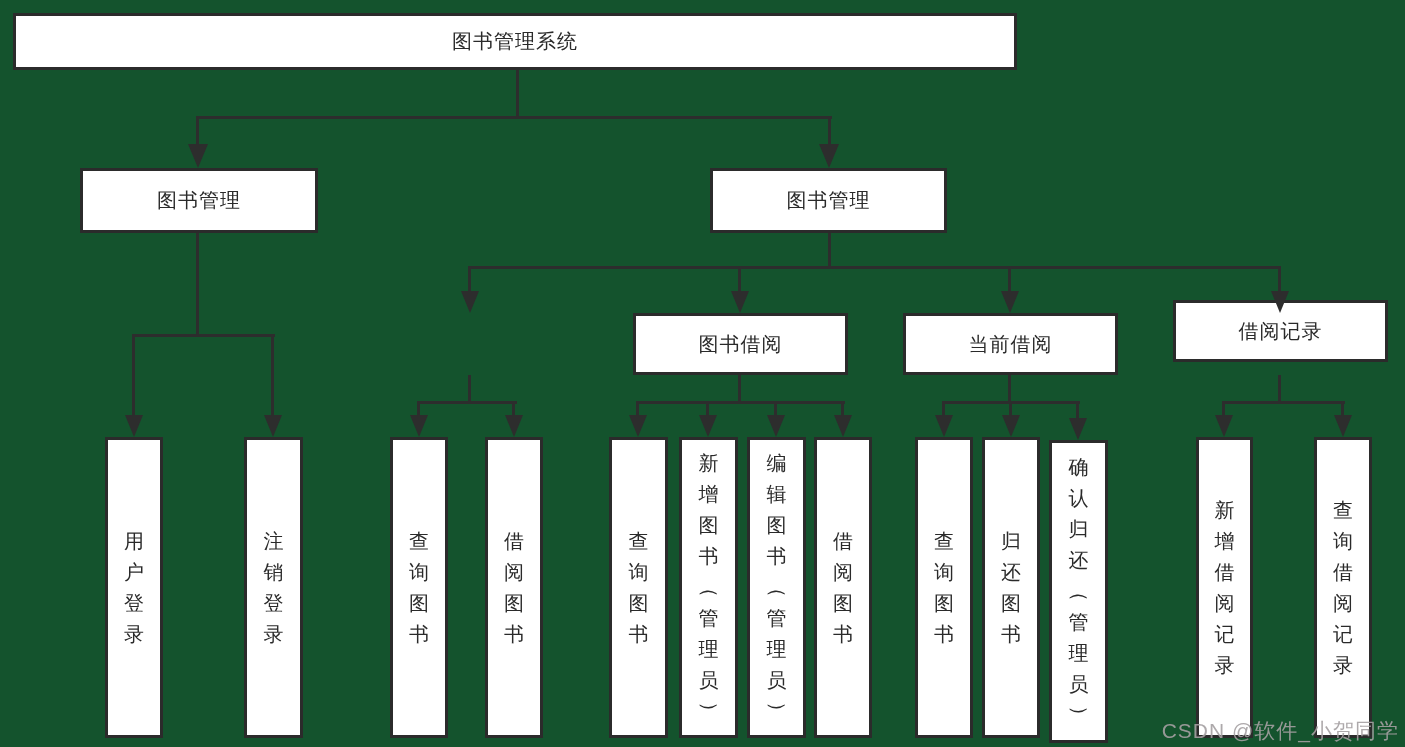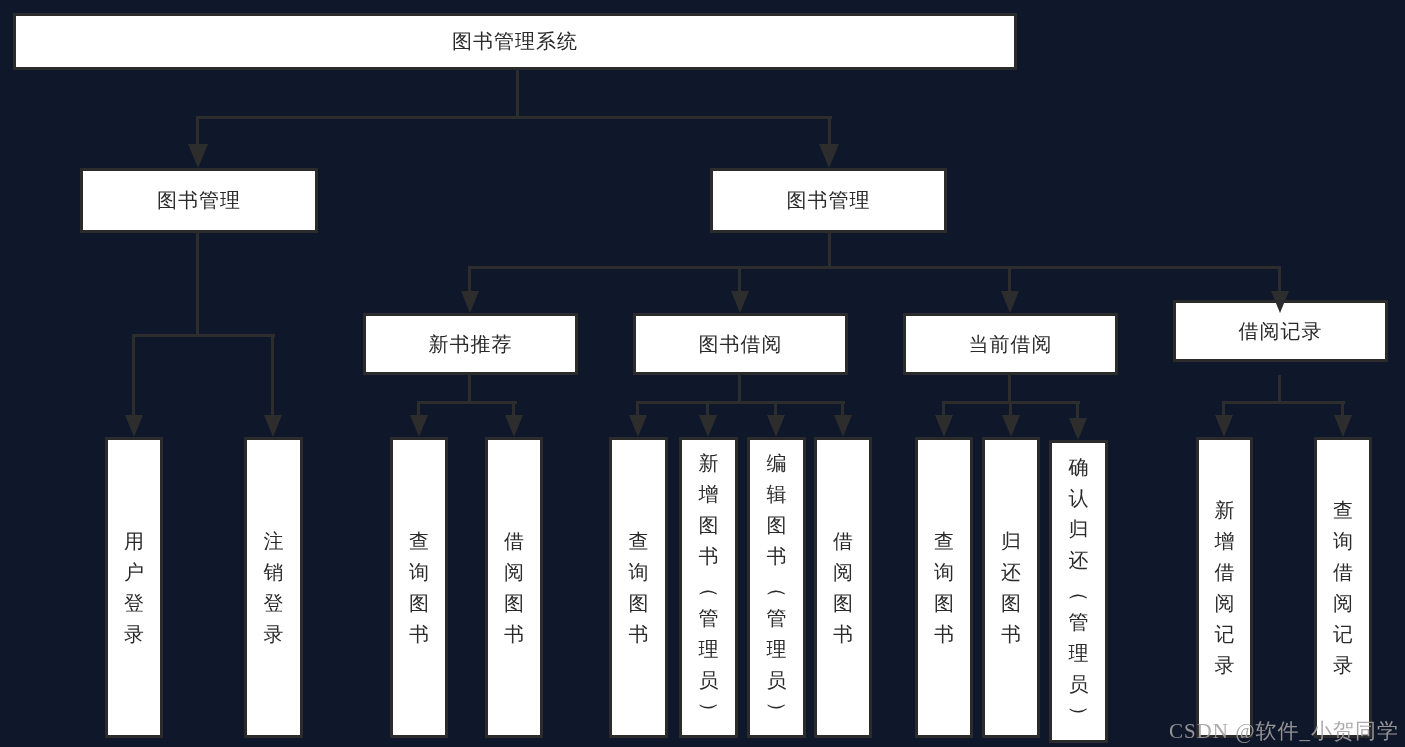--- a/index.html
+++ b/index.html
@@ -1,20 +1,20 @@
 <!DOCTYPE html>
 <html><head>
 <meta charset="utf-8">
 <style>
   html,body{margin:0;padding:0;background:#ffffff;}
   .canvas{
     position:relative;
     width:1405px;height:747px;
-    background:#0f172a;
-    font-family:Liberation Serif, serif;
+    background:#14532d;
+    font-family:Liberation Sans, sans-serif;
     overflow:hidden;
   }
   
   .node{
     position:absolute;
     box-sizing:border-box;
     border:3px solid #2b2b2b;
     background:#ffffff;
     display:flex;align-items:center;justify-content:center;
     color:#2a2a2a;
@@ -54,23 +54,20 @@
   </div>
 
   <div class="node hnode" style="left:80px;top:168px;width:238px;height:65px;">
     <span>图书管理</span>
   </div>
 
   <div class="node hnode" style="left:710px;top:168px;width:237px;height:65px;text-align:center;">
     <span>图书管理</span>
   </div>
 
-  <div class="node hnode" style="left:363px;top:313px;width:215px;height:62px;">
-    <span>新书推荐</span>
-  </div>
   <div class="node hnode" style="left:633px;top:313px;width:215px;height:62px;">
     <span>图书借阅</span>
   </div>
   <div class="node hnode" style="left:903px;top:313px;width:215px;height:62px;">
     <span>当前借阅</span>
   </div>
   <div class="node hnode" style="left:1173px;top:300px;width:215px;height:62px;">
     <span>借阅记录</span>
   </div>
 

